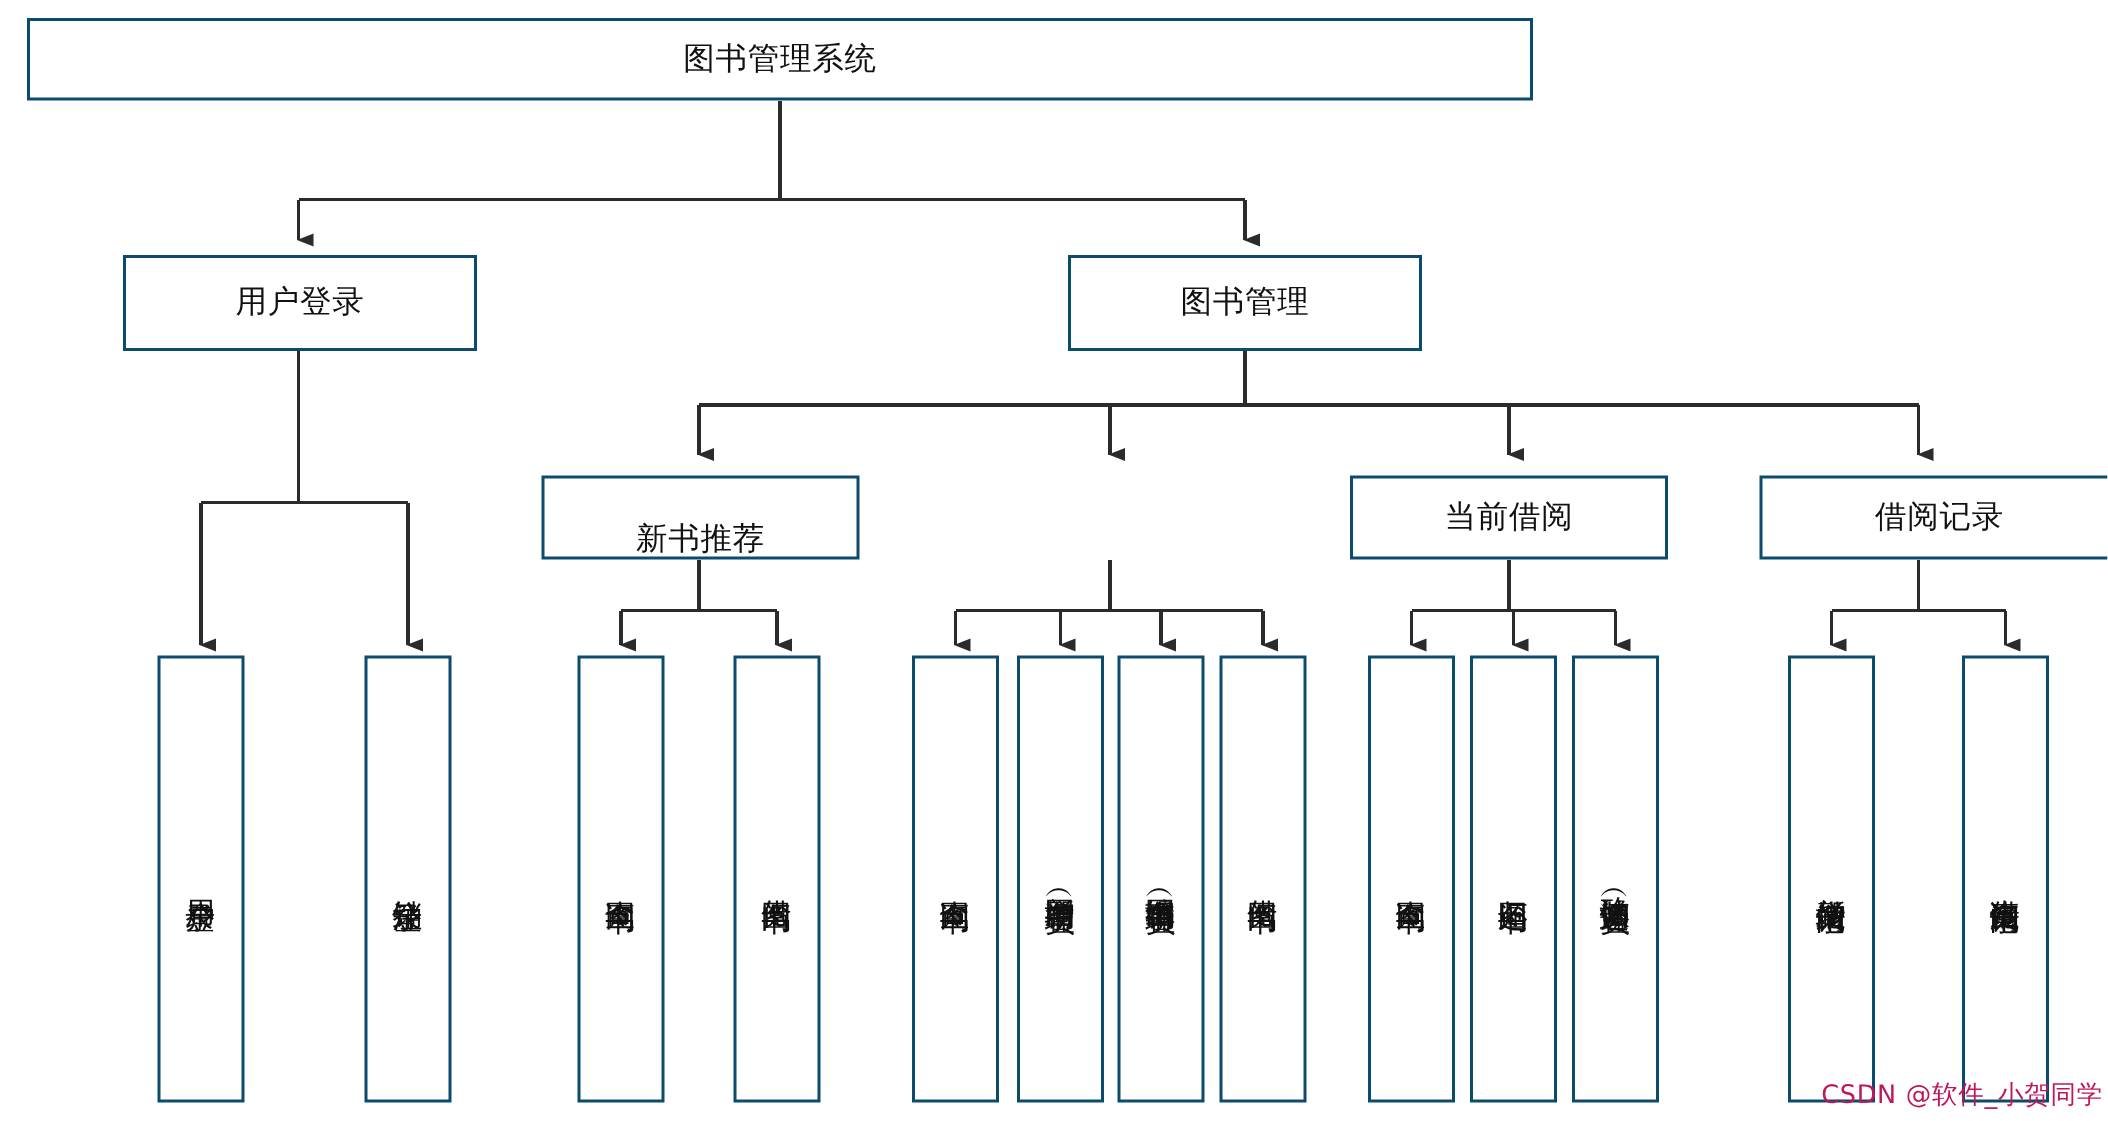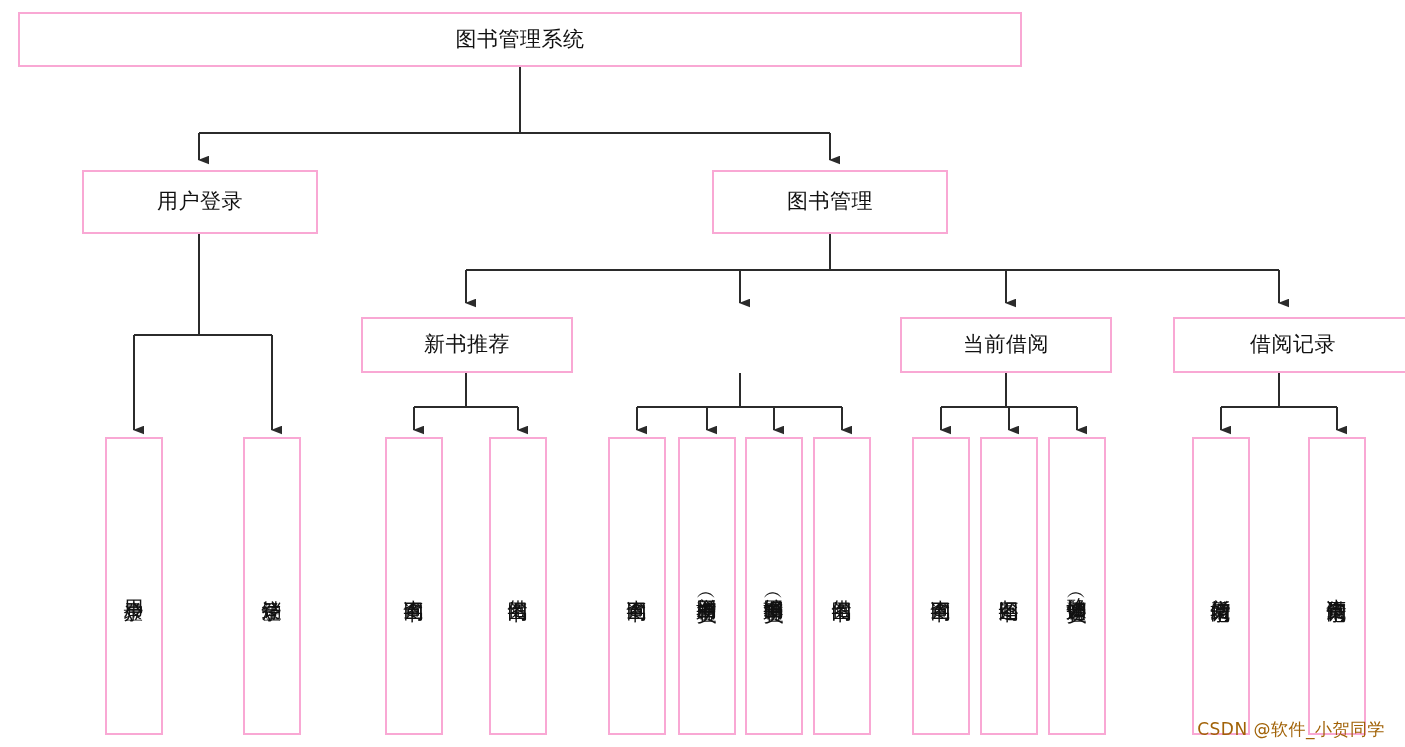--- a/index.html
+++ b/index.html
@@ -23,21 +23,21 @@
     left: 0;
     top: 0;
     width: 1405px;
     height: 747px;
     pointer-events: none;
   }
   .node {
     position: absolute;
     box-sizing: border-box;
     background: #ffffff;
-    border: 2px solid #f9a8d4;
+    border: 2px solid #0c4a6e;
     display: flex;
     align-items: center;
     justify-content: center;
     color: #111111;
     overflow: hidden;
   }
   .node.horiz {
     font-size: 21px;
     letter-spacing: 0.5px;
     line-height: 1.1;
@@ -55,24 +55,24 @@
     text-orientation: upright;
     display: block;
     text-align: center;
   }
   .node .label {
     display: block;
     white-space: nowrap;
   }
   #watermark {
     position: absolute;
-    right: 20px;
+    right: 3px;
     bottom: 6px;
     font-size: 17px;
-    color: #a16207;
+    color: #be185d;
     letter-spacing: 0.5px;
     white-space: nowrap;
   }
 </style>
 </head>
 <body>
 
 <div id="diagram-root">
 
   <svg id="edges-layer" width="1405" height="747" viewBox="0 0 1405 747">
@@ -131,21 +131,21 @@
     <span class="label">图书管理系统</span>
   </div>
 
   <div class="node horiz" style="left:82px; top:170px; width:236px; height:64px;">
     <span class="label">用户登录</span>
   </div>
   <div class="node horiz" style="left:712px; top:170px; width:236px; height:64px;">
     <span class="label">图书管理</span>
   </div>
 
-  <div class="node horiz" style="left:361px; top:317px; width:212px; height:56px;">
+  <div class="node horiz" style="left:361px; top:317px; width:212px; height:56px;align-items:flex-end;">
     <span class="label">新书推荐</span>
   </div>
   <div class="node horiz" style="left:900px; top:317px; width:212px; height:56px;text-align:right;">
     <span class="label">当前借阅</span>
   </div>
   <div class="node horiz" style="left:1173px; top:317px; width:240px; height:56px;">
     <span class="label">借阅记录</span>
   </div>
 
   <div class="node vert" style="left:105px; top:437px; width:58px; height:298px;">

